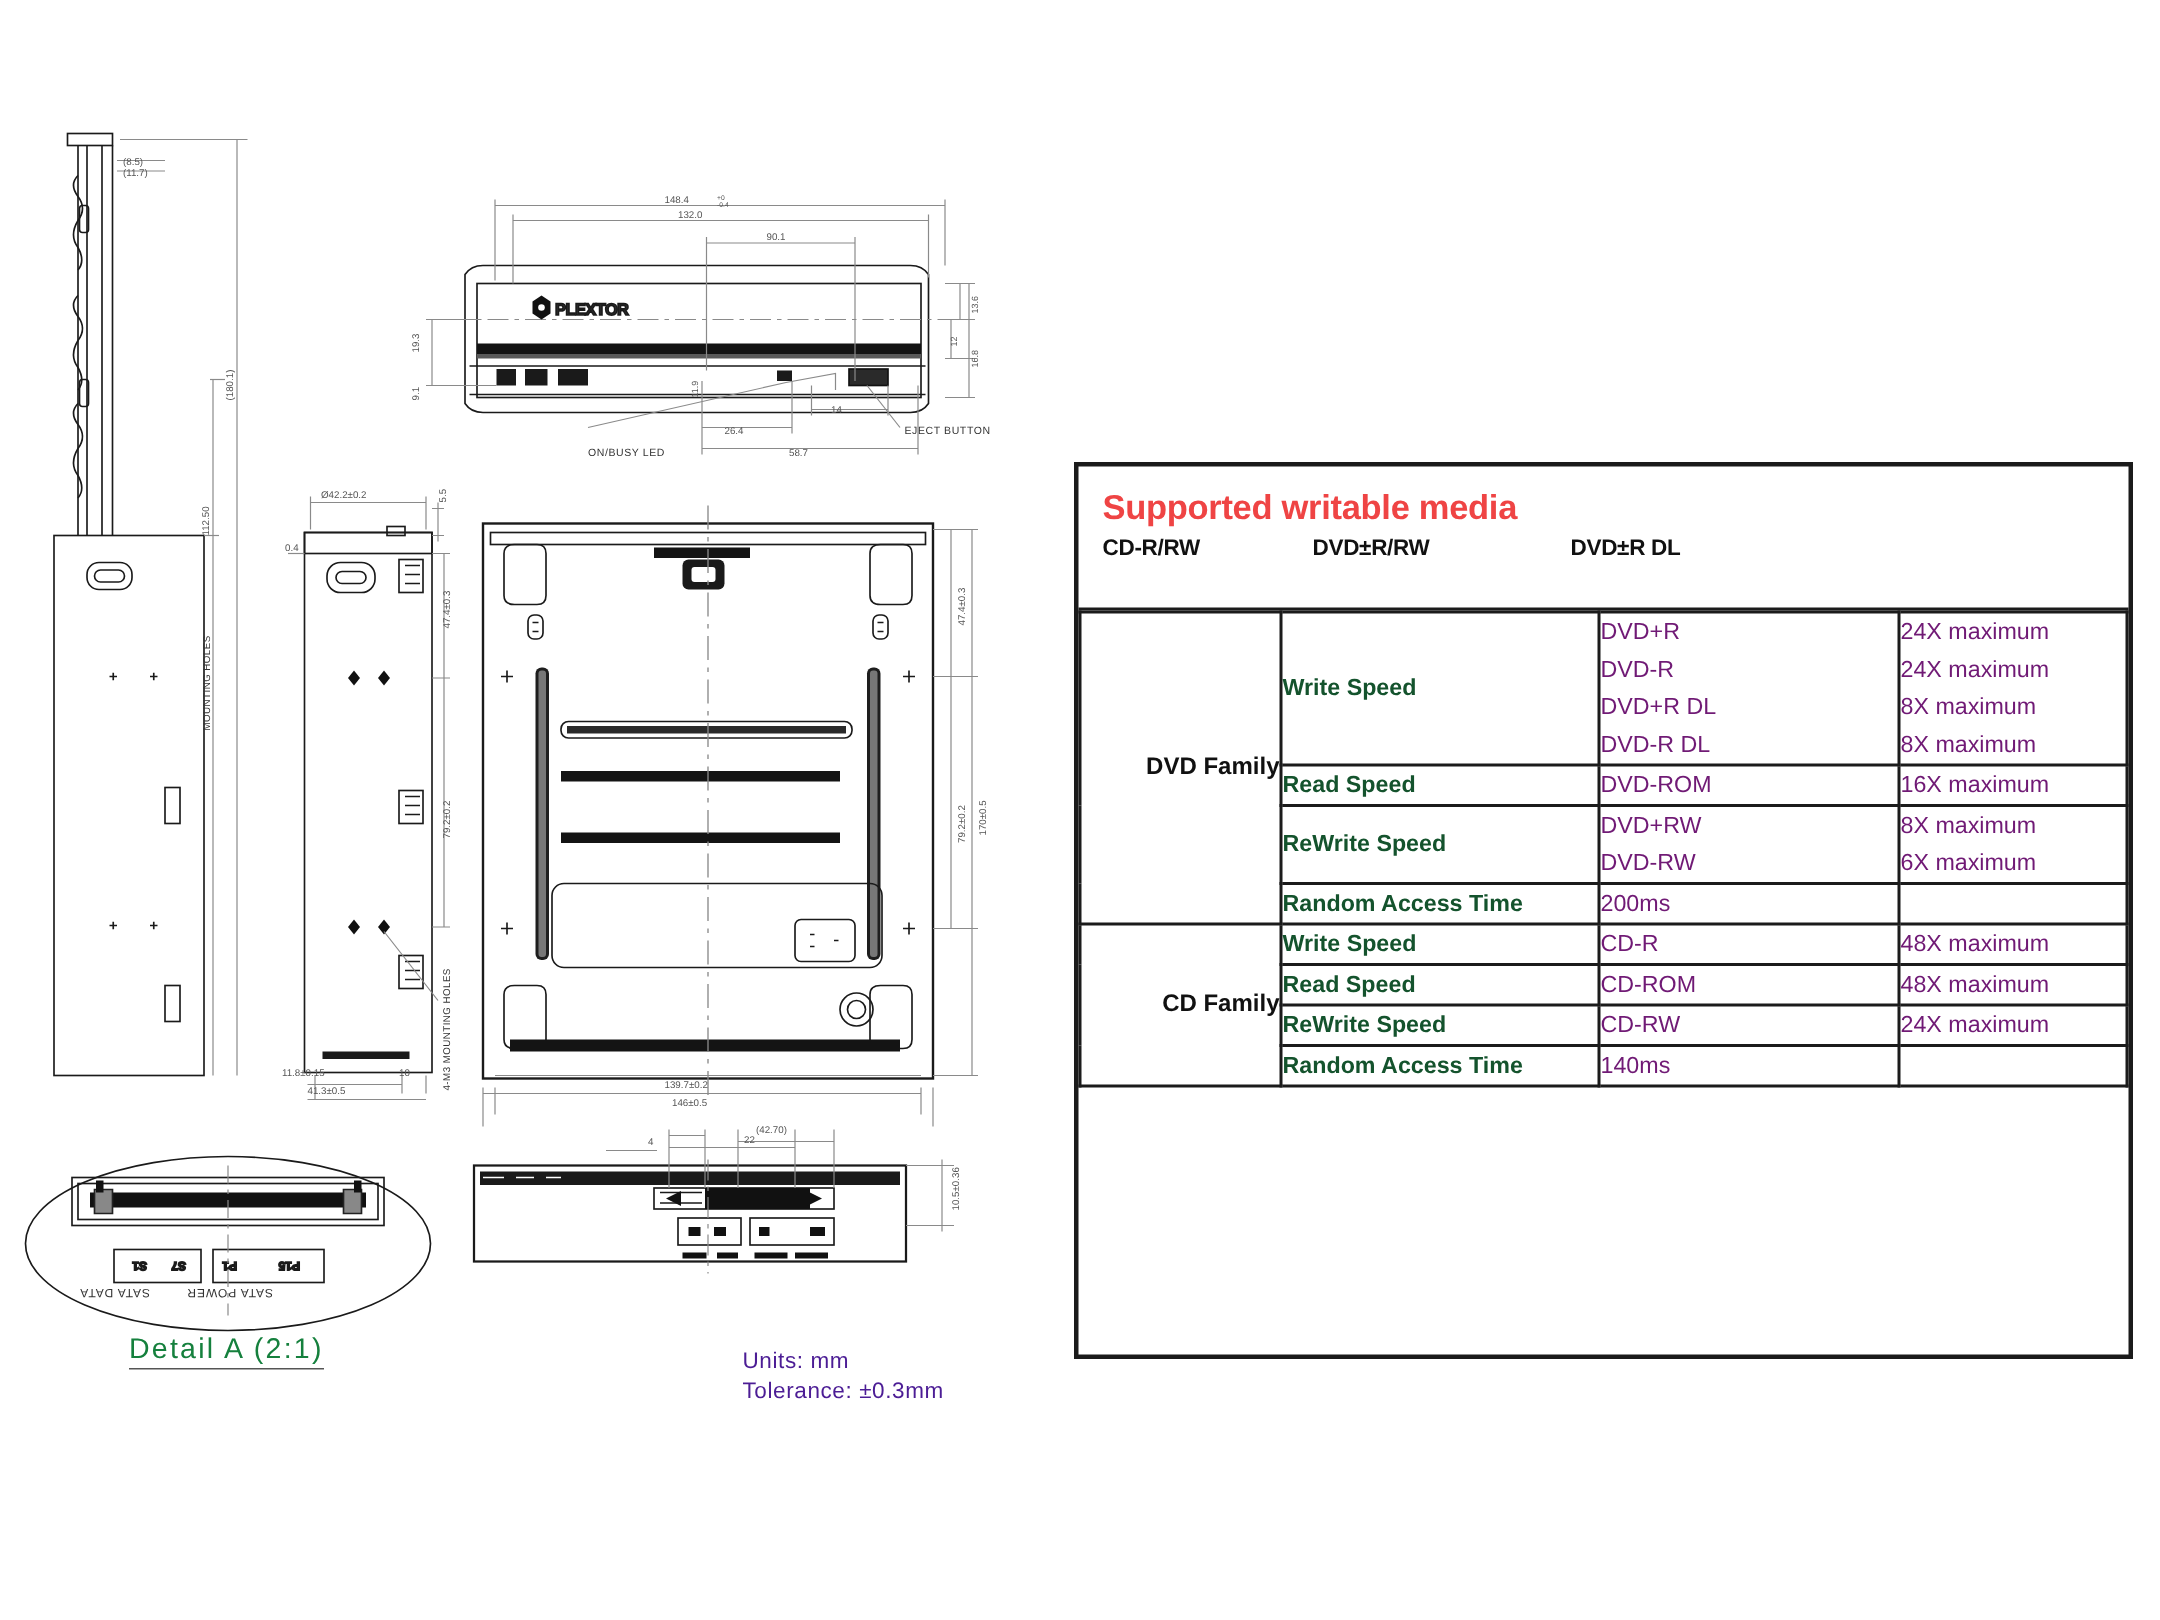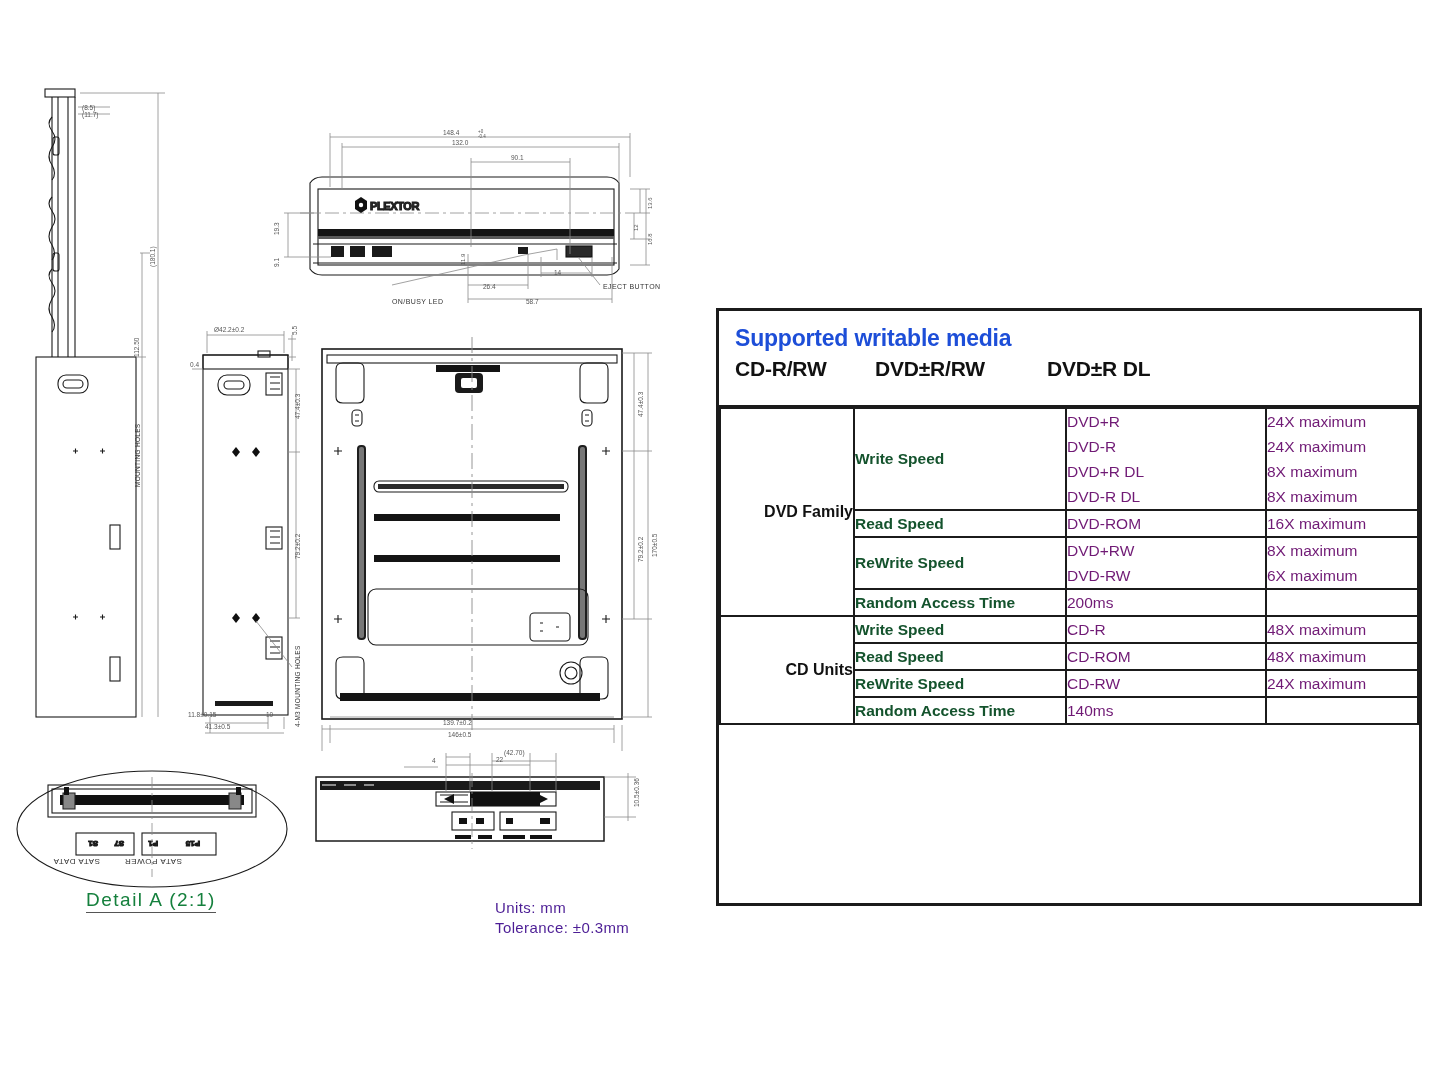--- a/index.html
+++ b/index.html
@@ -16,23 +16,23 @@
 
   
   #spec{
     position:absolute;left:716px;top:308px;width:706px;height:598px;
     border:3px solid #1b1b1b;background:#fff;box-sizing:border-box;
   }
   #spec-header{
     padding:14px 0 6px 16px;border-bottom:2px solid #1b1b1b;height:96px;box-sizing:border-box;
   }
   #spec-title{
-    font-size:23px;font-weight:bold;letter-spacing:-.2px;line-height:1.15;color:#1d4ed8;
-  }
-  #media-row{display:flex;margin-top:6px;font-size:21px;font-weight:bold;letter-spacing:-.2px;}
+    font-size:23px;font-weight:bold;letter-spacing:-.2px;line-height:1.15;color:#ef4444;
+  }
+  #media-row{display:flex;margin-top:6px;font-size:15px;font-weight:bold;letter-spacing:-.2px;}
   #media-row .m0{width:140px;}
   #media-row .m1{width:172px;}
   #media-row .m2{width:auto;}
 
   table.specs{width:100%;border-collapse:collapse;table-layout:fixed;}
   table.specs td{
     border:2px solid #1b1b1b;vertical-align:middle;padding:0;
   }
   td.famcell{
     width:132px;text-align:right;font-size:16px;font-weight:bold;color:#111;
@@ -392,21 +392,21 @@
         <td class="labelcell pad1">Random Access Time</td>
         <td class="medialist pad1">
           <div class="ln">200ms</div>
         </td>
         <td class="speedlist pad1">
           <div class="ln"></div>
         </td>
       </tr>
 
       <tr>
-        <td class="famcell" rowspan="4">CD Units</td>
+        <td class="famcell" rowspan="4">CD Family</td>
         <td class="labelcell">Write Speed</td>
         <td class="medialist">
           <div class="ln">CD-R</div>
         </td>
         <td class="speedlist">
           <div class="ln">48X maximum</div>
         </td>
       </tr>
       <tr>
         <td class="labelcell">Read Speed</td>

